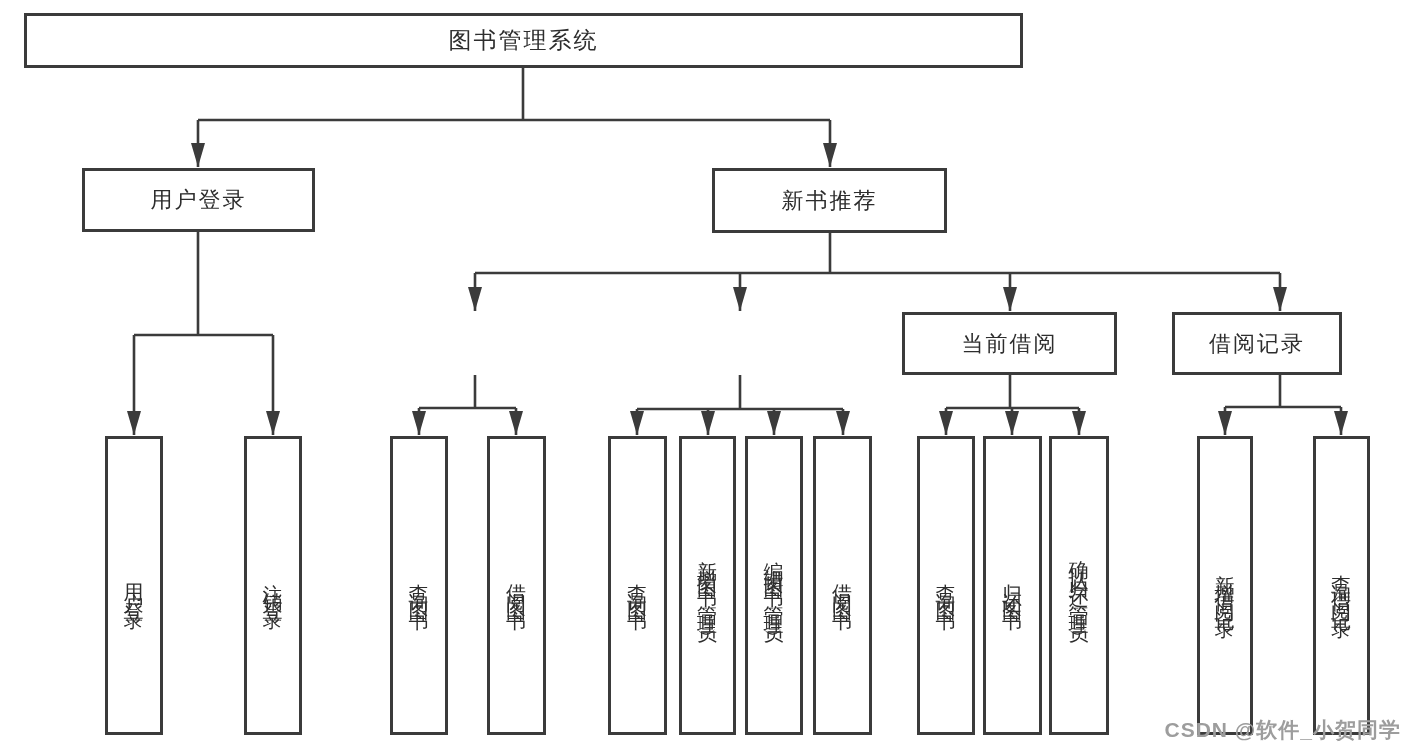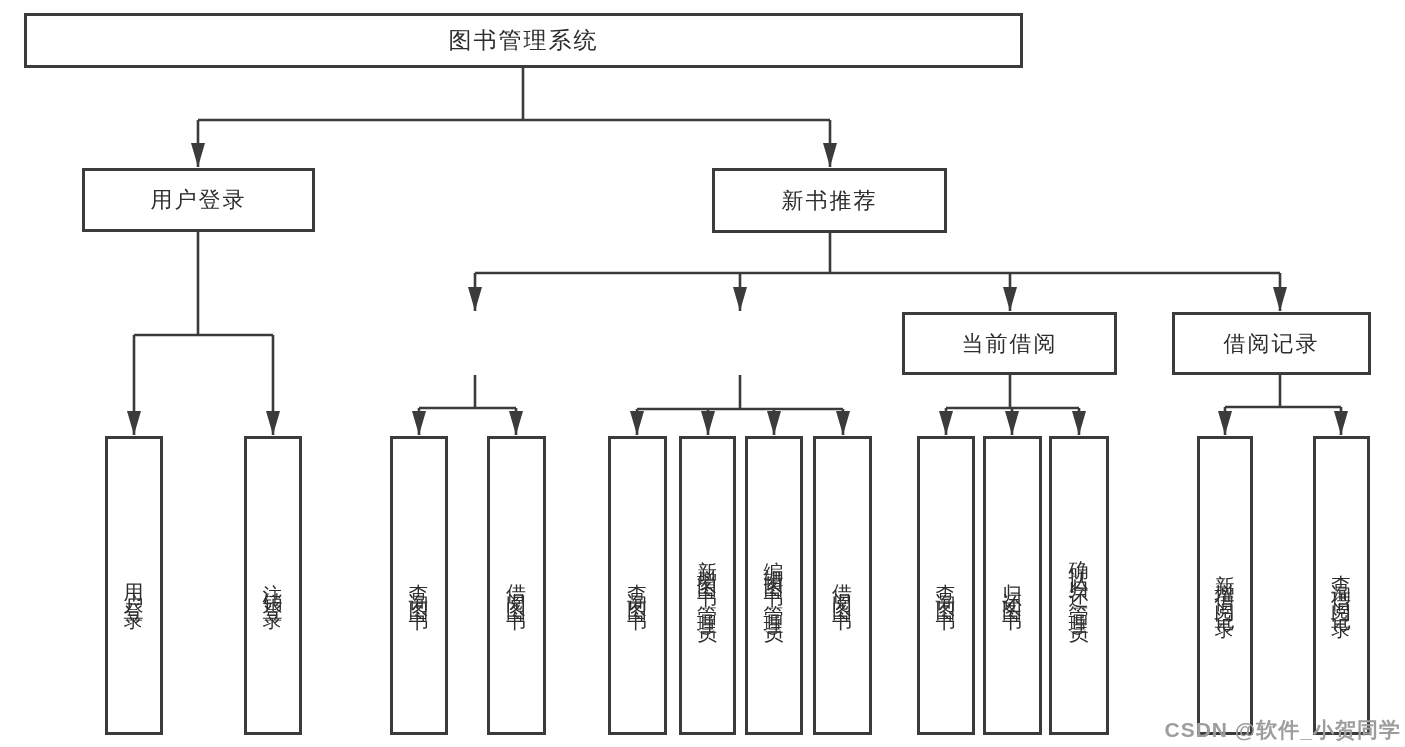--- a/index.html
+++ b/index.html
@@ -94,21 +94,21 @@
   <div class="node h-node" style="left:82px;top:168px;width:233px;height:64px;">
     <span>用户登录</span>
   </div>
   <div class="node h-node" style="left:712px;top:168px;width:235px;height:65px;">
     <span>新书推荐</span>
   </div>
 
   <div class="node h-node" style="left:902px;top:312px;width:215px;height:63px;">
     <span>当前借阅</span>
   </div>
-  <div class="node h-node" style="left:1172px;top:312px;width:199px;height:63px;">
+  <div class="node h-node" style="left:1172px;top:312px;width:170px;height:63px;">
     <span>借阅记录</span>
   </div>
 
   <div class="node v-node" style="left:105px;top:436px;width:58px;height:299px;">
     <span class="v-text">用户登录</span>
   </div>
   <div class="node v-node" style="left:244px;top:436px;width:58px;height:299px;">
     <span class="v-text">注销登录</span>
   </div>
 

